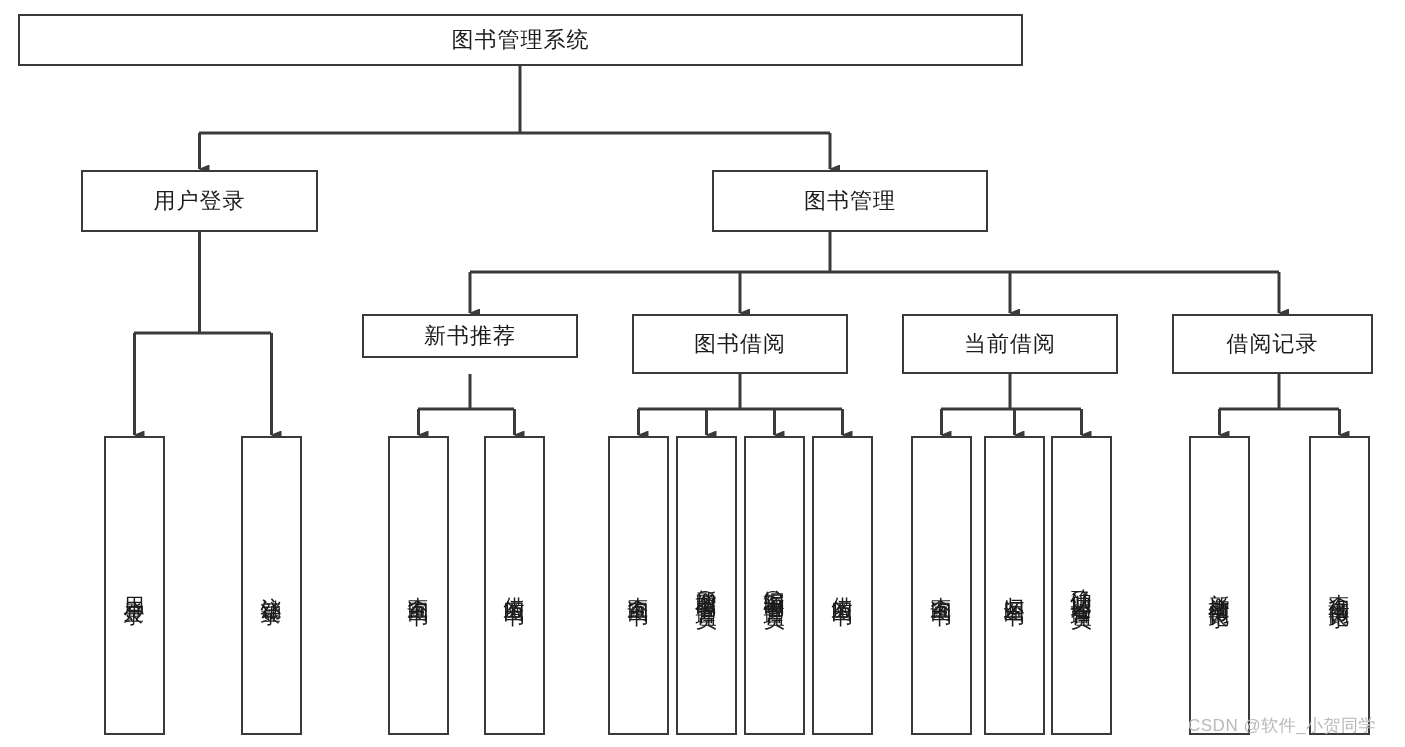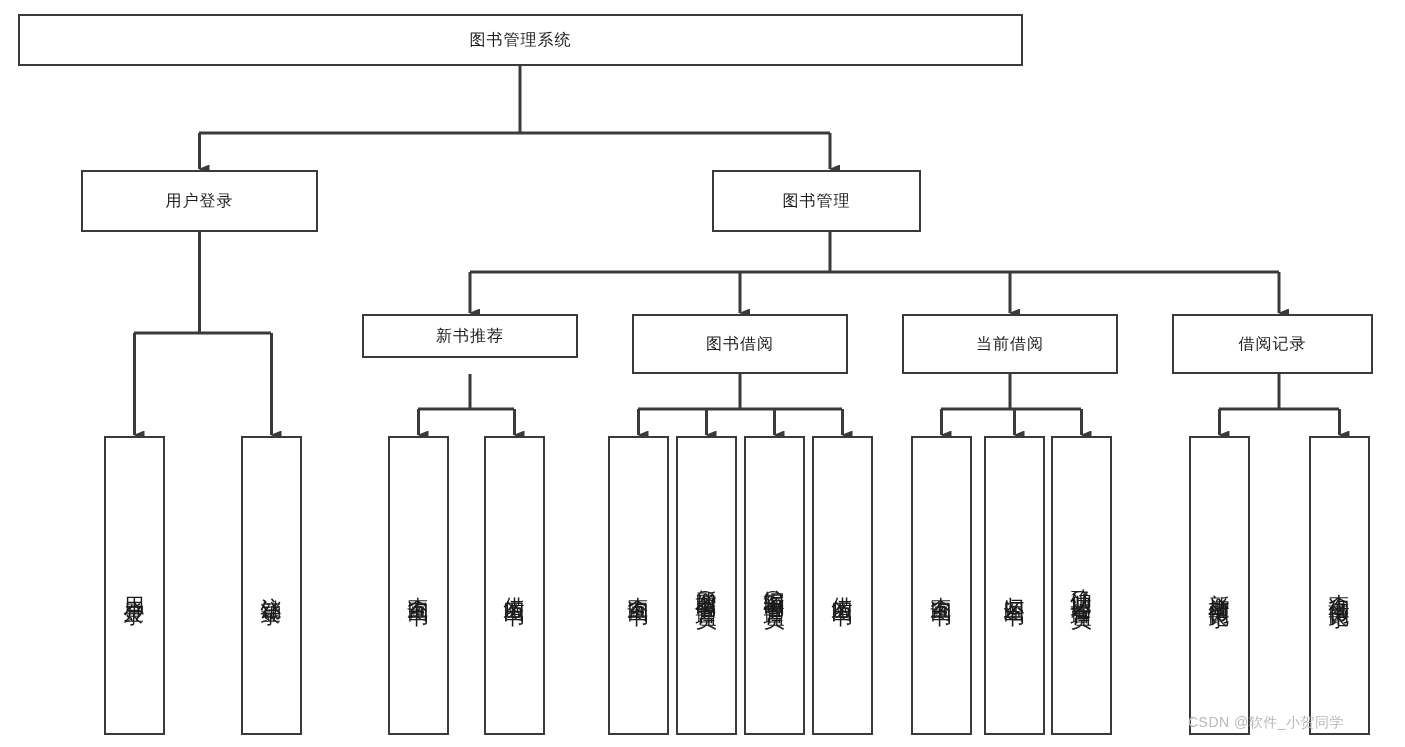--- a/index.html
+++ b/index.html
@@ -24,21 +24,21 @@
     position: absolute;
     box-sizing: border-box;
     border: 2.5px solid #3a3a3a;
     background: #ffffff;
     display: flex;
     align-items: center;
     justify-content: center;
     color: #1b1b1b;
   }
   .node.horiz {
-    font-size: 16px;
+    font-size: 22px;
     letter-spacing: 1px;
     line-height: 1.2;
   }
   .node.vert {
     writing-mode: vertical-rl;
     text-orientation: upright;
     font-size: 21px;
     letter-spacing: 3px;
     line-height: 1.1;
     padding: 4px 0;
@@ -55,21 +55,21 @@
     left: 0;
     top: 0;
     width: 1405px;
     height: 747px;
     pointer-events: none;
   }
   #watermark {
     position: absolute;
     left: 1188px;
     top: 714px;
-    font-size: 14px;
+    font-size: 17px;
     color: #b9b9b9;
     white-space: nowrap;
     letter-spacing: 0.5px;
   }
 </style>
 </head>
 <body>
 
 <div id="diagram-root">
 
@@ -116,21 +116,21 @@
       </g>
   </svg>
 
   <div class="node horiz" style="left: 18px; top: 14px; width: 1005px; height: 52px;">
     <span>图书管理系统</span>
   </div>
 
   <div class="node horiz" style="left: 81px; top: 170px; width: 237px; height: 62px;">
     <span>用户登录</span>
   </div>
-  <div class="node horiz" style="left: 712px; top: 170px; width: 209px; height: 62px;">
+  <div class="node horiz" style="left: 712px; top: 170px; width: 276px; height: 62px;">
     <span>图书管理</span>
   </div>
 
   <div class="node horiz" style="left: 362px; top: 314px; width: 216px; height: 44px;">
     <span>新书推荐</span>
   </div>
   <div class="node horiz" style="left: 632px; top: 314px; width: 216px; height: 60px;">
     <span>图书借阅</span>
   </div>
   <div class="node horiz" style="left: 902px; top: 314px; width: 216px; height: 60px; font-family: Liberation Serif, serif;">

